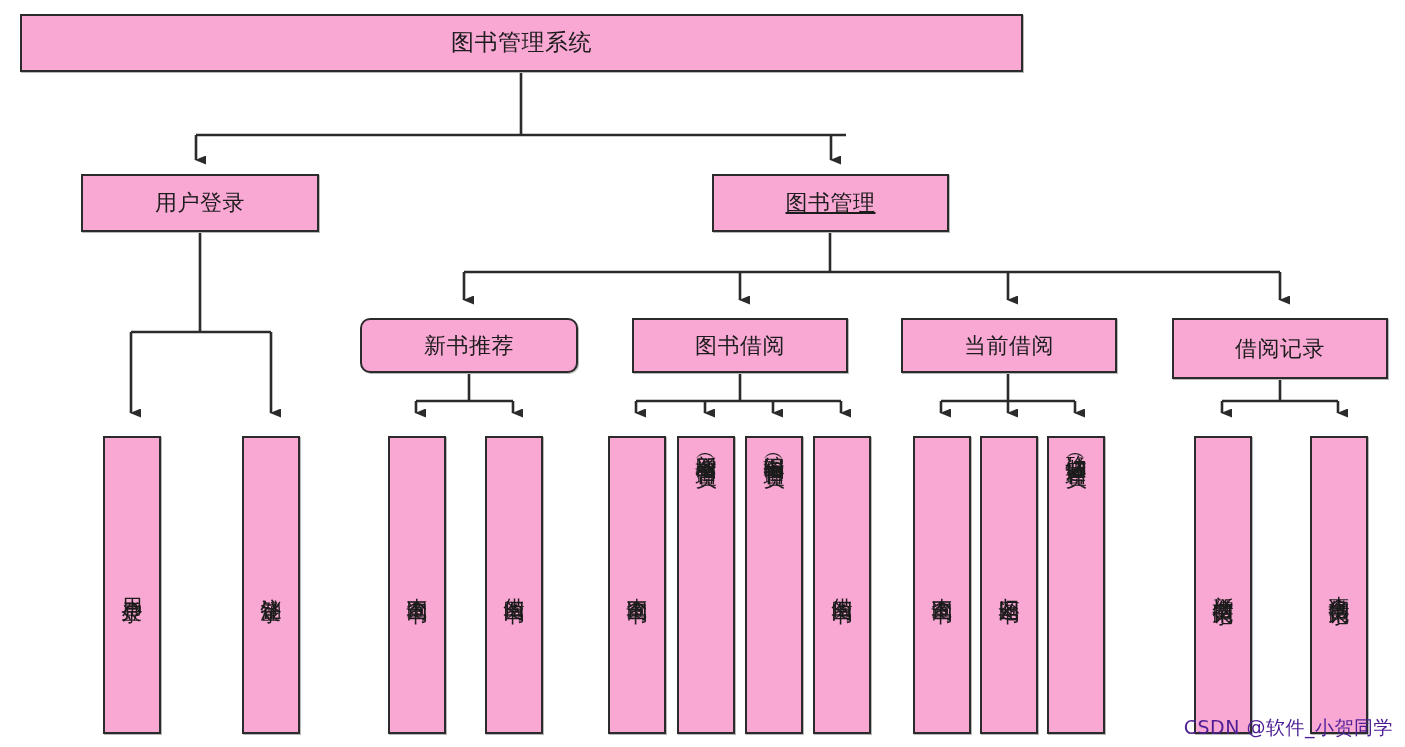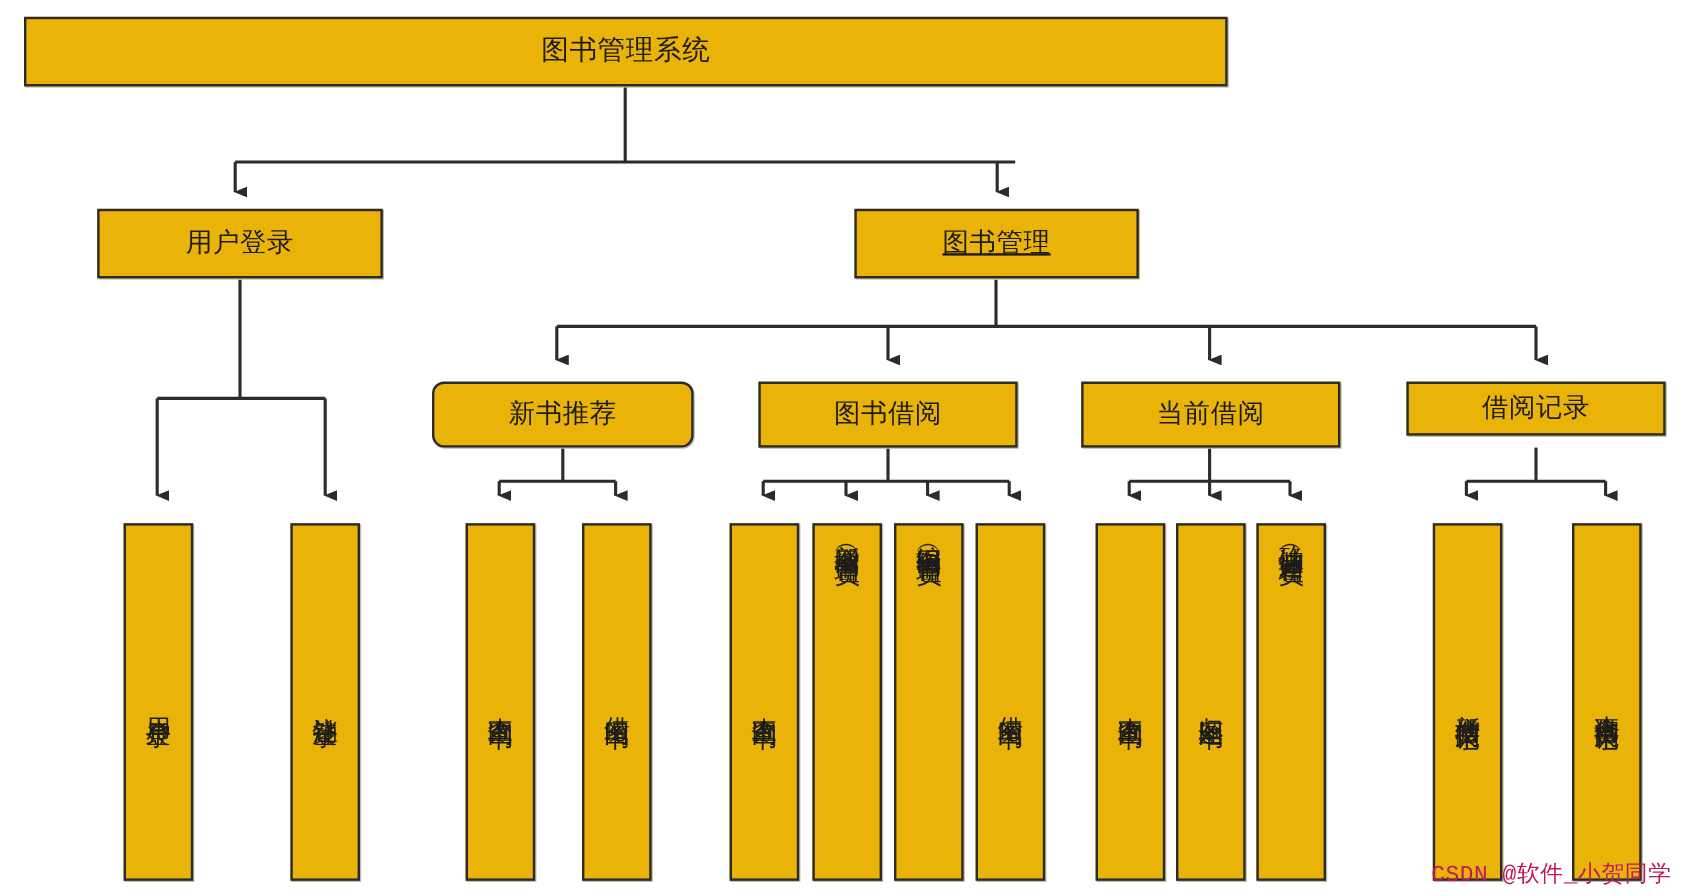--- a/index.html
+++ b/index.html
@@ -22,21 +22,21 @@
     position: absolute;
     left: 0;
     top: 0;
     width: 1405px;
     height: 747px;
     pointer-events: none;
   }
   .node {
     position: absolute;
     box-sizing: border-box;
-    background: #eab308;
+    background: #f9a8d4;
     border: 2px solid #2b2b2b;
     box-shadow: 1px 1px 0 0 #b9b9b9;
     display: flex;
     align-items: center;
     justify-content: center;
     color: #1c1c1c;
     z-index: 2;
   }
   .node .label {
     font-size: 22px;
@@ -61,25 +61,24 @@
     white-space: normal;
   }
   .node.leaf.center-v {
     align-items: center;
   }
   .watermark {
     position: absolute;
     right: 12px;
     bottom: 6px;
     font-size: 19px;
-    color: #be185d;
+    color: #4c1d95;
     letter-spacing: 0.5px;
     z-index: 5;
     white-space: nowrap;
-    font-family: Liberation Mono, monospace;
   }
 </style>
 </head>
 <body>
 
 <div id="canvas">
 
   <svg id="edges" viewBox="0 0 1405 747" xmlns="http://www.w3.org/2000/svg">
     <defs>
       <marker id="arrow" markerWidth="9" markerHeight="11" refX="4.5" refY="10" orient="auto" markerUnits="userSpaceOnUse">
@@ -143,21 +142,21 @@
 
   <div class="node branch" style="left:360px; top:318px; width:218px; height:55px;border-radius:10px;">
     <span class="label">新书推荐</span>
   </div>
   <div class="node branch" style="left:632px; top:318px; width:216px; height:55px;">
     <span class="label">图书借阅</span>
   </div>
   <div class="node branch" style="left:901px; top:318px; width:216px; height:55px;">
     <span class="label">当前借阅</span>
   </div>
-  <div class="node branch" style="left:1172px; top:318px; width:216px; height:45px;">
+  <div class="node branch" style="left:1172px; top:318px; width:216px; height:61px;">
     <span class="label">借阅记录</span>
   </div>
 
   <div class="node leaf center-v" style="left:103px; top:436px; width:58px; height:298px;">
     <span class="label">用户登录</span>
   </div>
   <div class="node leaf center-v" style="left:242px; top:436px; width:58px; height:298px;">
     <span class="label">注销登录</span>
   </div>
 

